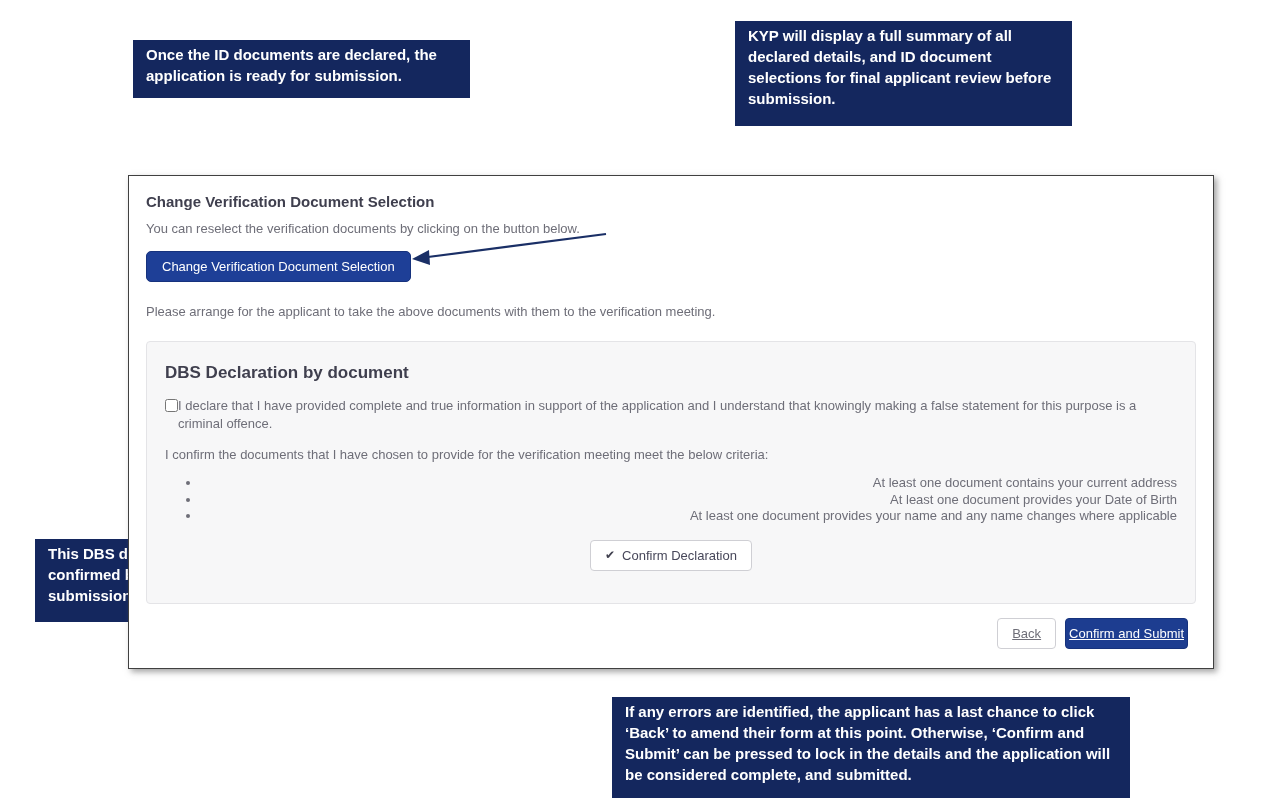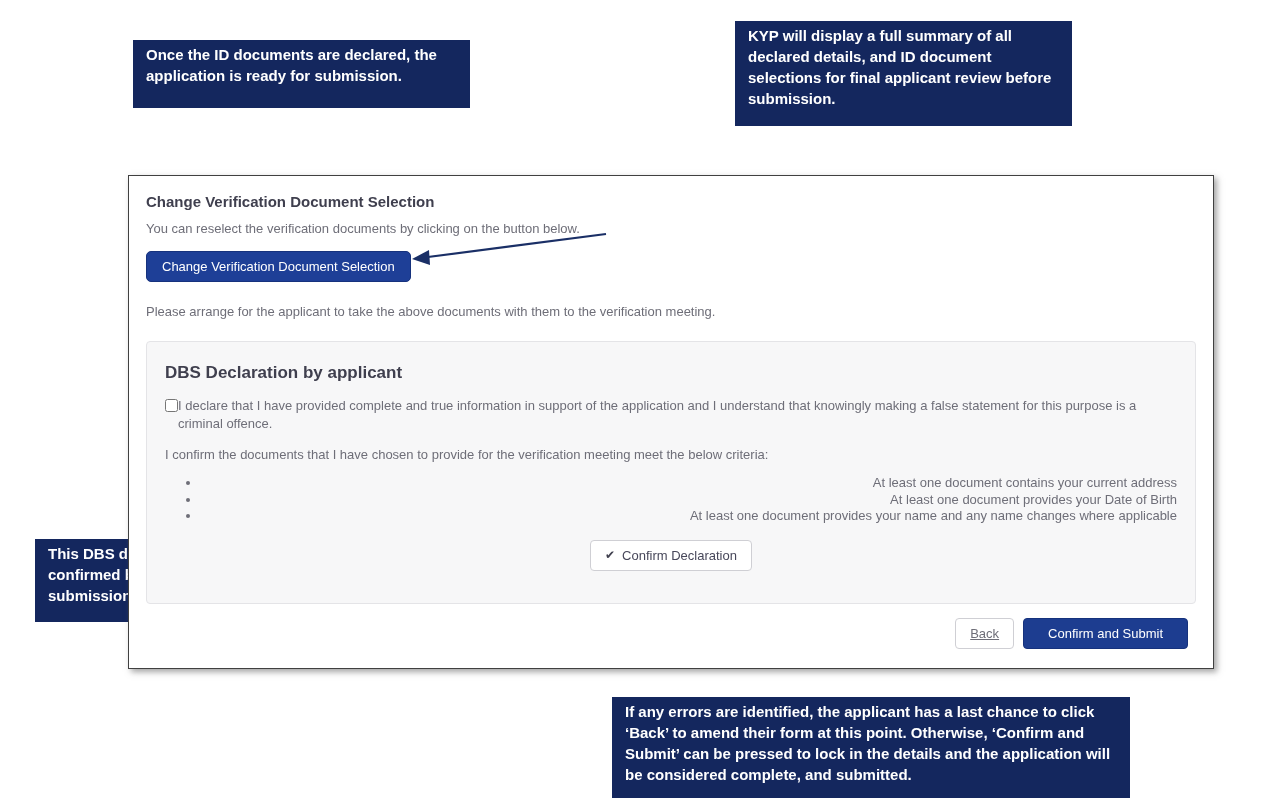--- a/index.html
+++ b/index.html
@@ -9,21 +9,21 @@
   
   .callout {
     position:absolute;
     background:#14275e;
     color:#ffffff;
     font-weight:bold;
     font-size:15px;
     line-height:21px;
     padding:4px 13px;
   }
-  .callout-top-left    { left:133px; top:40px;  width:337px; height:68px; }
+  .callout-top-left    { left:133px; top:40px;  width:337px; height:58px; }
   .callout-top-right   { left:735px; top:21px;  width:337px; height:105px; }
   .callout-button-note { left:603px; top:193px; width:339px; height:82px; }
   .callout-dbs-note    { left:35px;  top:539px; width:338px; height:83px; }
   .callout-bottom      { left:612px; top:697px; width:518px; height:101px; }
 
   
   .panel {
     position:absolute;
     left:128px; top:175px;
     width:1086px; height:494px;
@@ -121,22 +121,23 @@
     padding:7px 14px;
     cursor:pointer;
     text-decoration:underline;
   }
   .btn-submit {
     background:#1d3d90;
     border:1px solid #16327d;
     border-radius:4px;
     color:#ffffff;
     font-size:13px;
-    padding:7px 24px;
-    cursor:pointer;
+    padding:7px 3px;
+    cursor:pointer;
+    text-decoration:underline;
   }
 
   .annotation-arrow-svg {
     position:absolute;
     left:408px; top:224px;
     width:200px; height:42px;
     pointer-events:none;
   }
 </style>
 </head>
@@ -166,21 +167,21 @@
 
   <h2 class="section-title">Change Verification Document Selection</h2>
 
   <p class="body-text">You can reselect the verification documents by clicking on the button below.</p>
 
   <button class="btn-primary">Change Verification Document Selection</button>
 
   <p class="body-text arrange-text">Please arrange for the applicant to take the above documents with them to the verification meeting.</p>
 
   <div class="declaration-box">
-    <h3 class="declaration-title">DBS Declaration by applicant</h3>
+    <h3 class="declaration-title">DBS Declaration by document</h3>
 
     <div class="checkbox-row">
       <input type="checkbox" style="">
       <span class="checkbox-label">I declare that I have provided complete and true information in support of the application and I understand that knowingly making a false statement for this purpose is a criminal offence.</span>
     </div>
 
     <p class="body-text confirm-intro">I confirm the documents that I have chosen to provide for the verification meeting meet the below criteria:</p>
 
     <ul class="criteria-list">
       <li>At least one document contains your current address</li>

